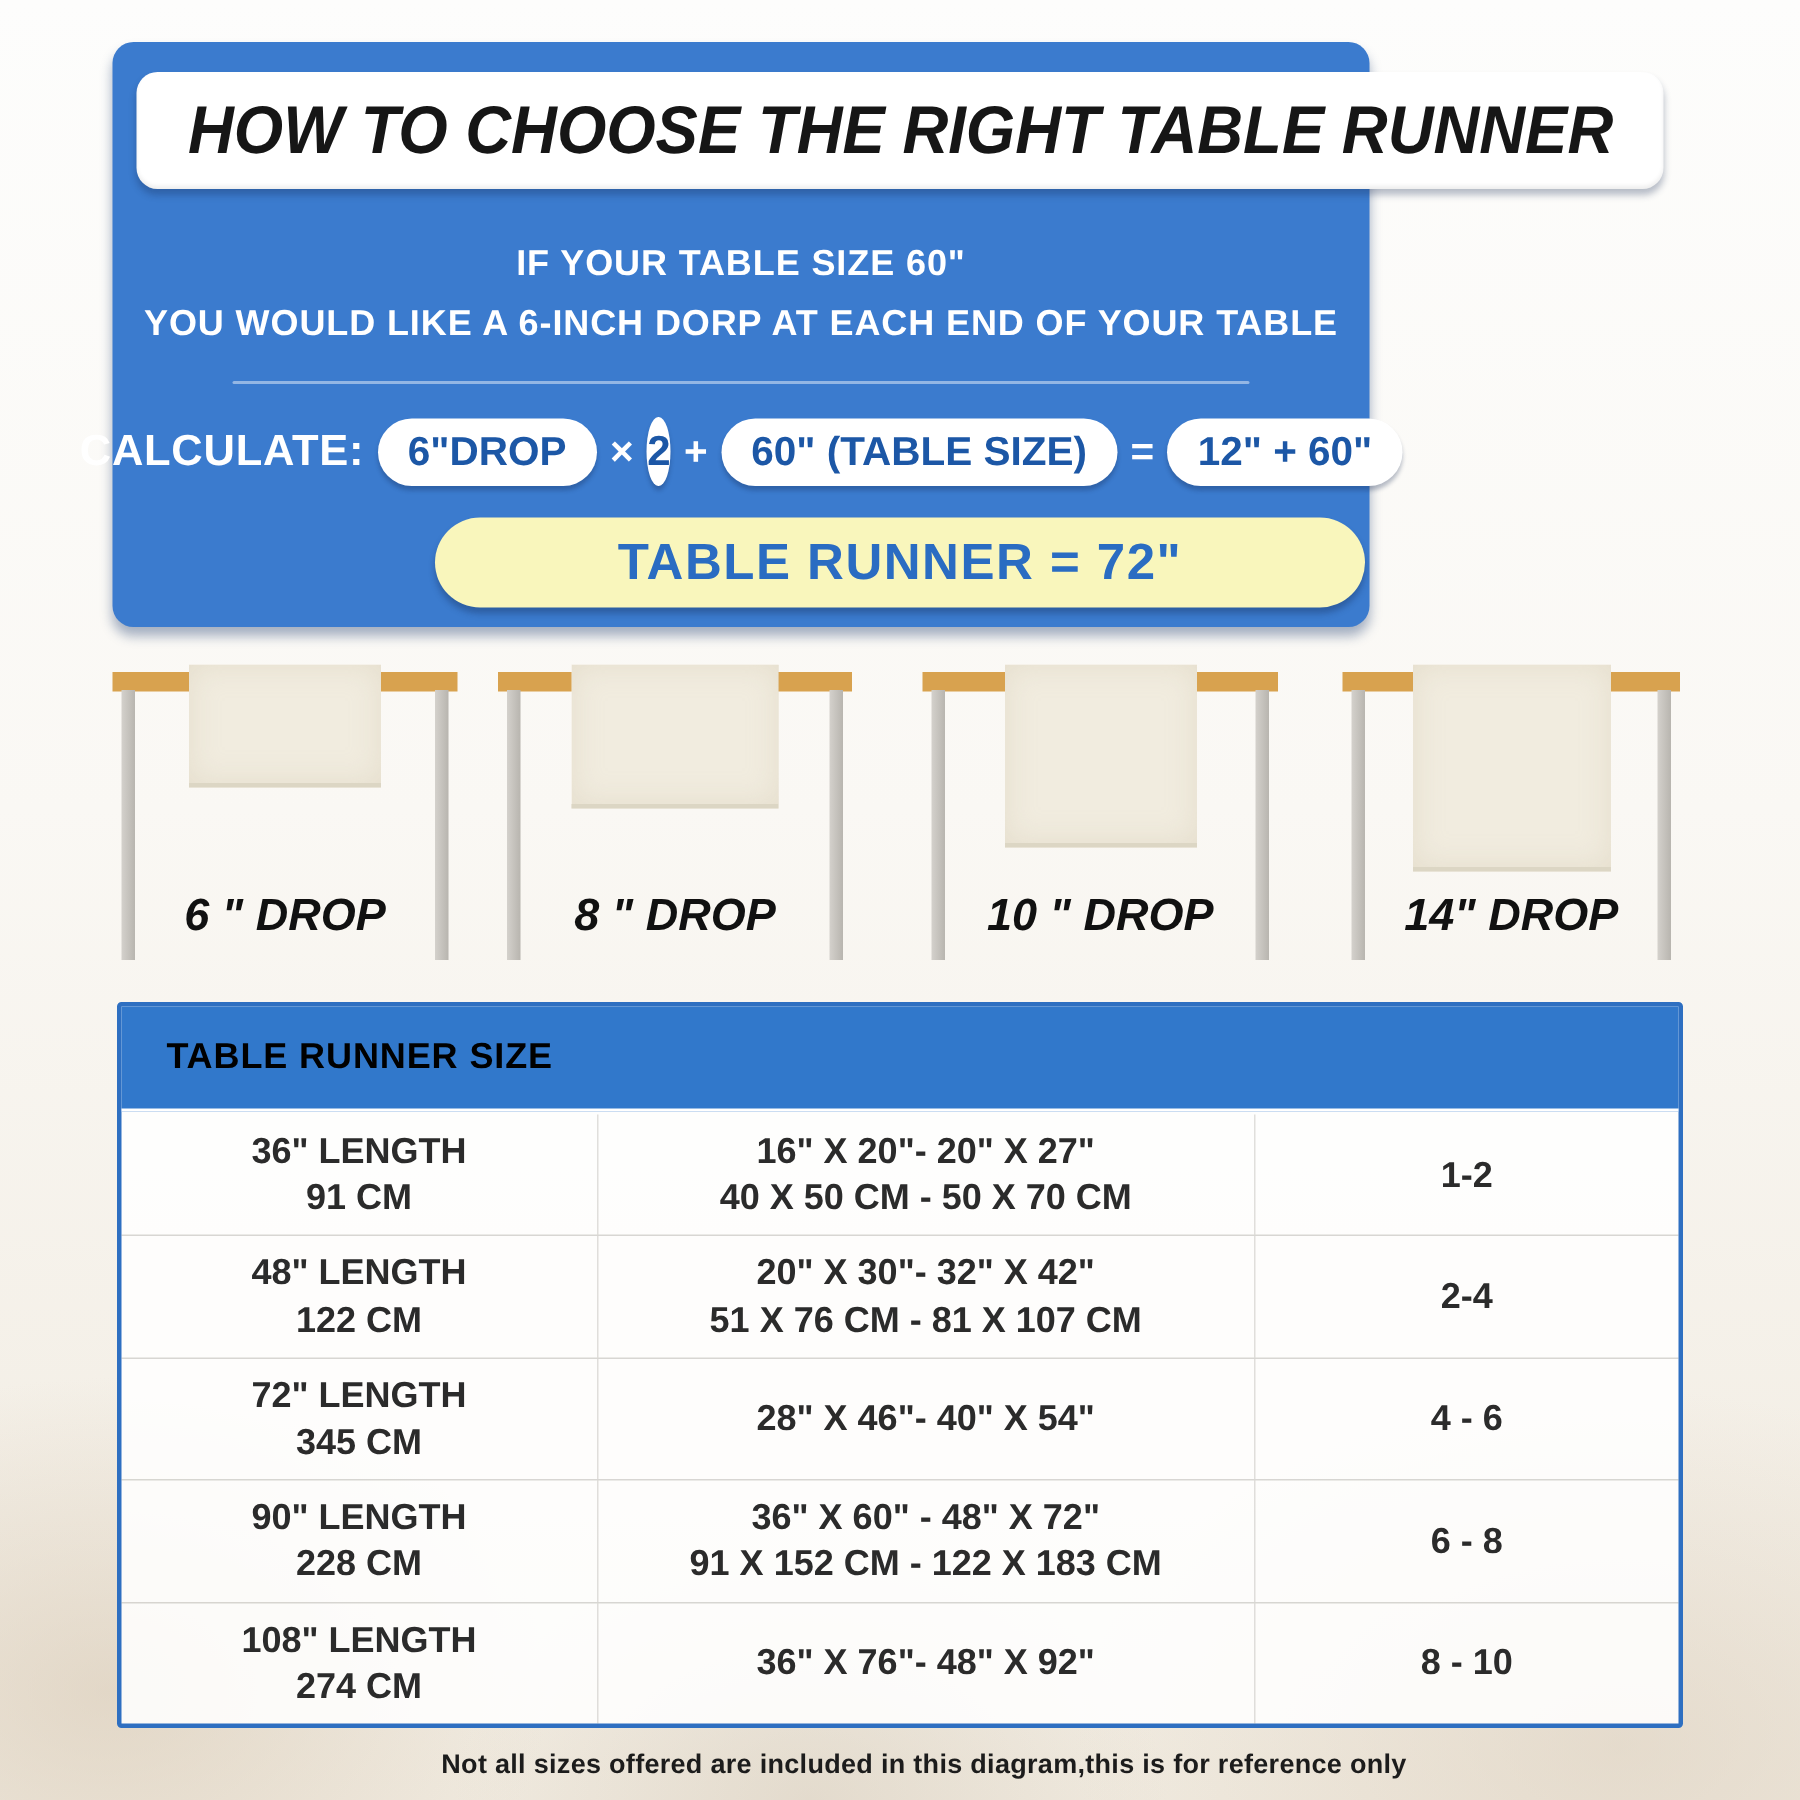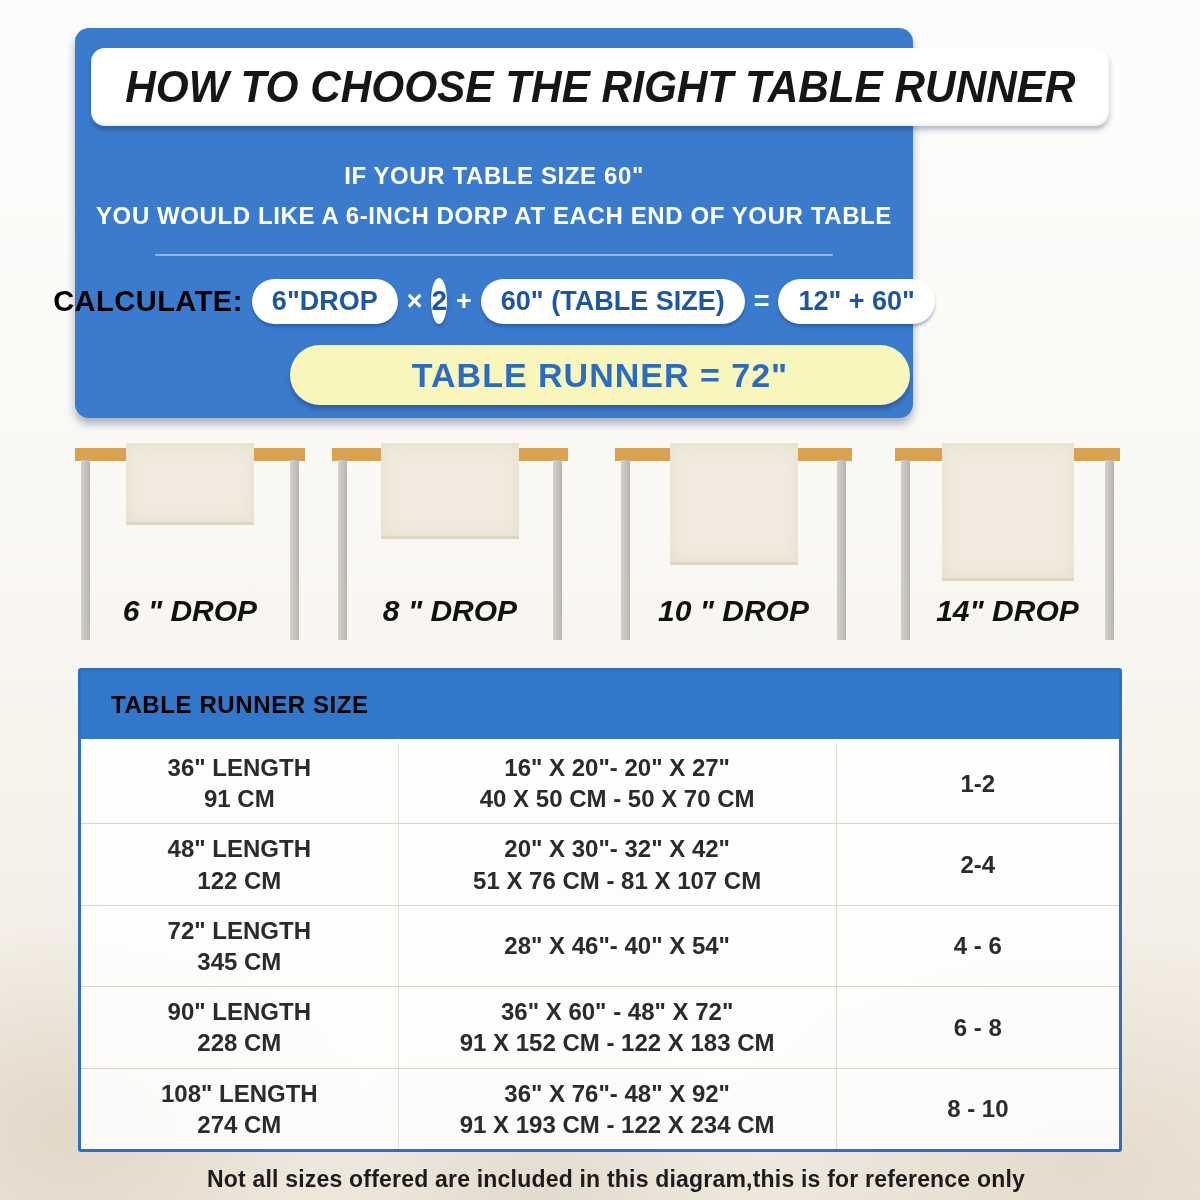--- a/index.html
+++ b/index.html
@@ -39,21 +39,21 @@
   .subtitle.l1 { top:134px; font-size:24px; }
   .subtitle.l2 { top:174px; font-size:24px; }
   .hdr-divider {
     position:absolute; left:80px; right:80px; top:226px; height:2px;
     background:rgba(255,255,255,.45); border-radius:1px;
   }
   .calc-row {
     position:absolute; left:0; right:0; top:244px; height:58px;
     display:flex; align-items:center; justify-content:center; gap:9px;
   }
-  .calc-label { color:#000000; font-size:29px; font-weight:bold; letter-spacing:.5px; }
+  .calc-label { color:#ffffff; font-size:29px; font-weight:bold; letter-spacing:.5px; }
   .pill {
     background:#ffffff; border-radius:999px; padding:7px 20px;
     font-size:27px; font-weight:bold; color:var(--navy, #1c57a6);
     white-space:nowrap; box-shadow:0 3px 3px rgba(20,40,80,.3);
   }
   .op { color:#ffffff; font-size:27px; font-weight:bold; }
   .circle {
     background:#ffffff; width:46px; height:46px; border-radius:50%;
     display:flex; align-items:center; justify-content:center;
     font-size:28px; font-weight:bold; color:var(--navy, #1c57a6);
@@ -121,21 +121,21 @@
   .trow { flex:1; display:flex; }
   .trow + .trow { border-top:1px solid rgba(120,115,105,.28); }
   .td {
     display:flex; flex-direction:column; align-items:center; justify-content:center;
     font-size:24px; font-weight:bold; color:#2b2b2b; line-height:1.3; text-align:center;
   }
   .td.c1, .td.c2 { border-right:1px solid rgba(120,115,105,.22); }
 
   .footnote {
     position:absolute; left:0; right:0; top:1166px; text-align:center;
-    font-size:23px; font-weight:bold; color:#1c1c1c; letter-spacing:.2px;padding-left:32px;
+    font-size:18px; font-weight:bold; color:#1c1c1c; letter-spacing:.2px;padding-left:32px;
   }
 </style>
 </head>
 <body>
 
 <div id="canvas">
 
   <div class="blue-panel">
     <div class="title-bar">
       <div class="title-text">HOW TO CHOOSE THE RIGHT TABLE RUNNER</div>
@@ -242,21 +242,20 @@
         <div class="td c3">6 - 8</div>
       </div>
 
       <div class="trow">
         <div class="td c1">
           <div>108" LENGTH</div>
           <div>274 CM</div>
         </div>
         <div class="td c2">
           <div>36" X 76"- 48" X 92"</div>
-          <div>91 X 193 CM - 122 X 234 CM</div>
         </div>
         <div class="td c3">8 - 10</div>
       </div>
 
     </div>
   </div>
 
   <div class="footnote">Not all sizes offered are included in this diagram,this is for reference only</div>
 
 </div>

